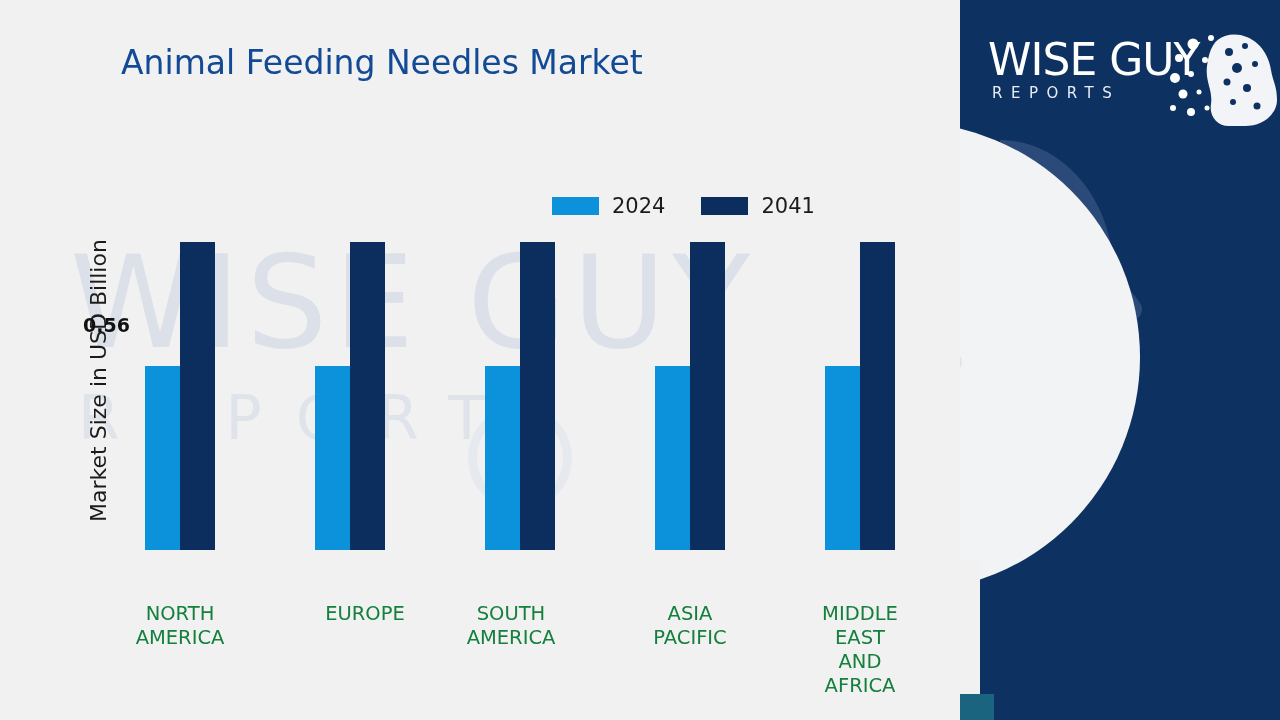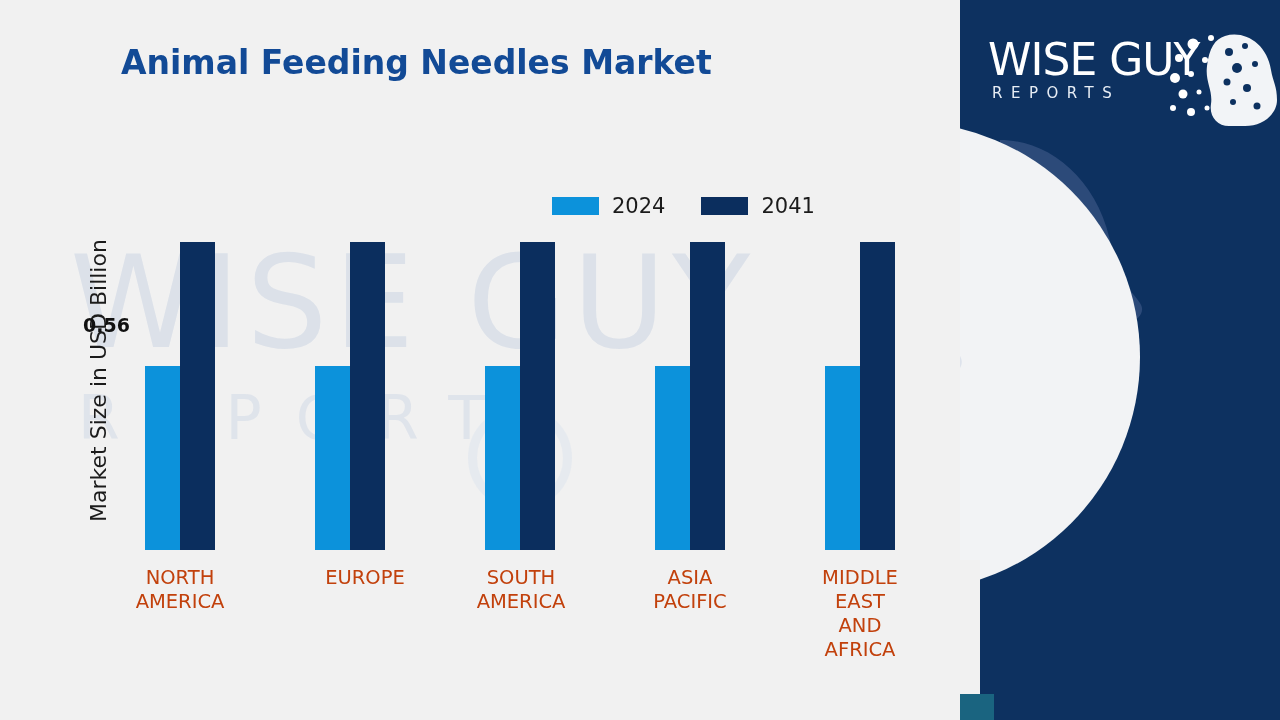--- a/index.html
+++ b/index.html
@@ -46,21 +46,20 @@
     color:#e8eef5;font-size:15px;letter-spacing:8.5px;
     white-space:nowrap;
   }
   .logo-dots{position:absolute;left:185px;top:-4px;width:110px;height:100px;}
 
   
   .title{
     position:absolute;left:121px;top:43px;
     font-size:33px;color:#124a96;letter-spacing:0px;white-space:nowrap;
     font-family:"DejaVu Sans","Liberation Sans",sans-serif;
-    font-weight:bold;
   }
 
   
   .watermark{
     position:absolute;left:70px;top:228px;width:840px;height:240px;
     pointer-events:none;
   }
   .wm-line1{
     position:absolute;left:0;top:0;font-size:128px;color:#d9dfe8;
     letter-spacing:6px;opacity:.85;white-space:nowrap;
@@ -98,21 +97,21 @@
   .bar.b2024{left:0;}
   .bar.b2032{left:35px;}
   .datalabel{
     position:absolute;font-size:19px;font-weight:bold;color:#111;white-space:nowrap;
   }
 
   
   .xlabels{position:absolute;left:100px;top:566px;width:830px;height:130px;}
   .xlabel{
     position:absolute;width:150px;text-align:center;
-    font-size:19.5px;color:#c2410c;line-height:24px;
+    font-size:19.5px;color:#15803d;line-height:24px;margin-top:36px;
   }
 </style>
 </head>
 <body>
 
 <div id="stage">
 
   <div class="watermark">
     <div class="wm-line1">WISE GUY</div>
     <div class="wm-line2">REPORTS</div>
@@ -164,21 +163,21 @@
   </div>
 
   <div class="xlabels">
     <div class="xlabel" style="left:5px">
       <div>NORTH</div>
       <div>AMERICA</div>
     </div>
     <div class="xlabel" style="left:190px">
       <div>EUROPE</div>
     </div>
-    <div class="xlabel" style="left:346px">
+    <div class="xlabel" style="left:336px">
       <div>SOUTH</div>
       <div>AMERICA</div>
     </div>
     <div class="xlabel" style="left:515px">
       <div>ASIA</div>
       <div>PACIFIC</div>
     </div>
     <div class="xlabel" style="left:685px">
       <div>MIDDLE</div>
       <div>EAST</div>

